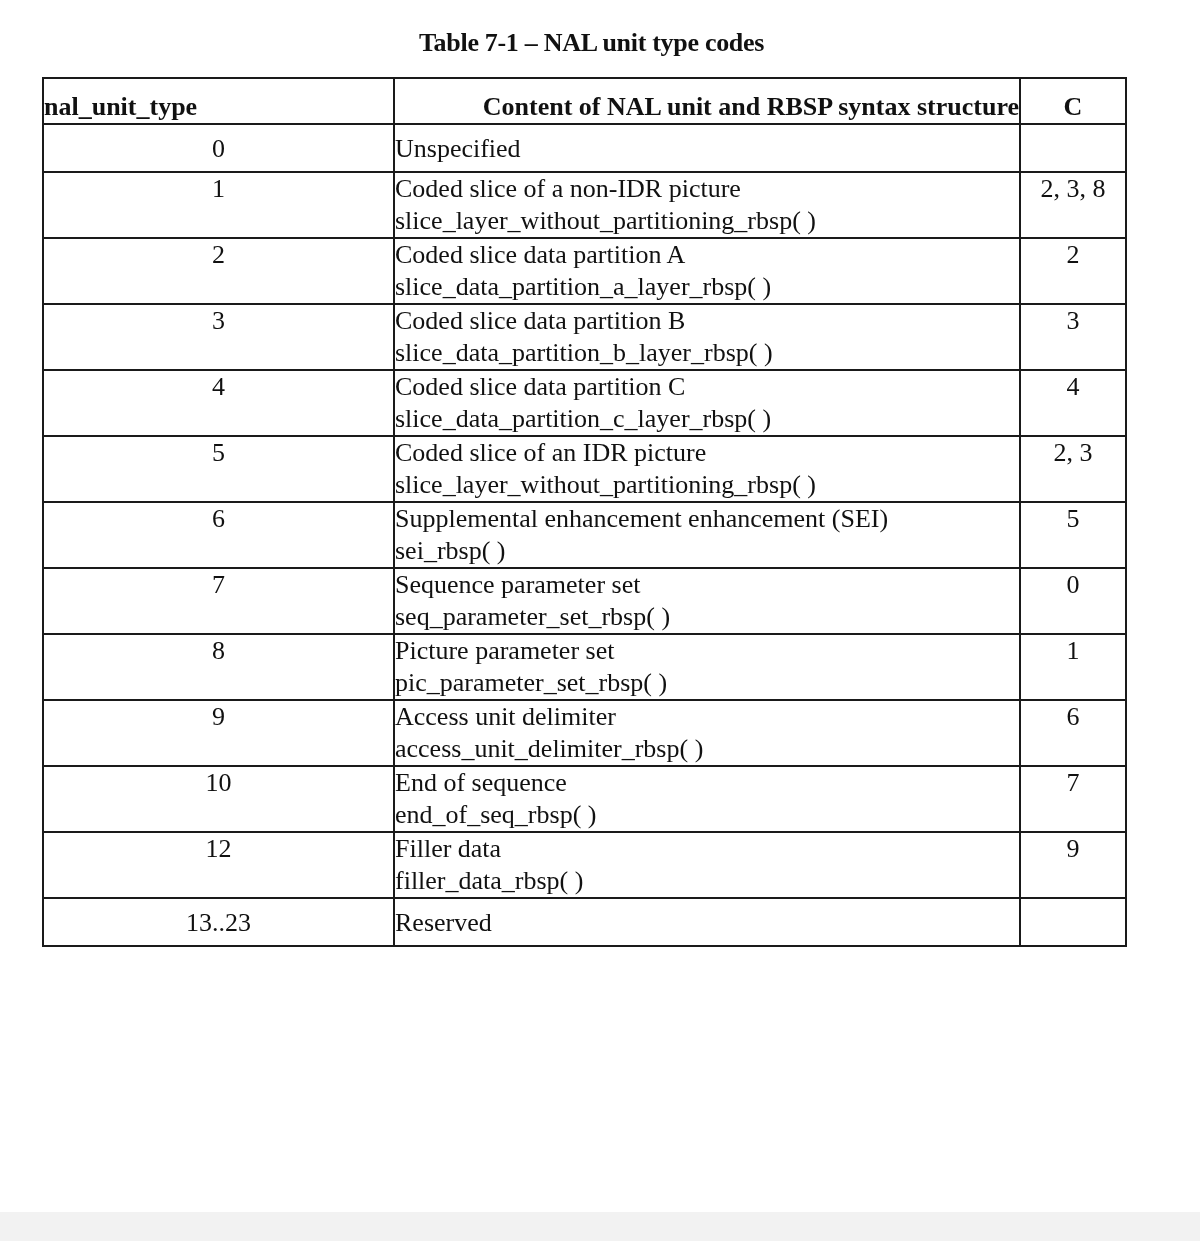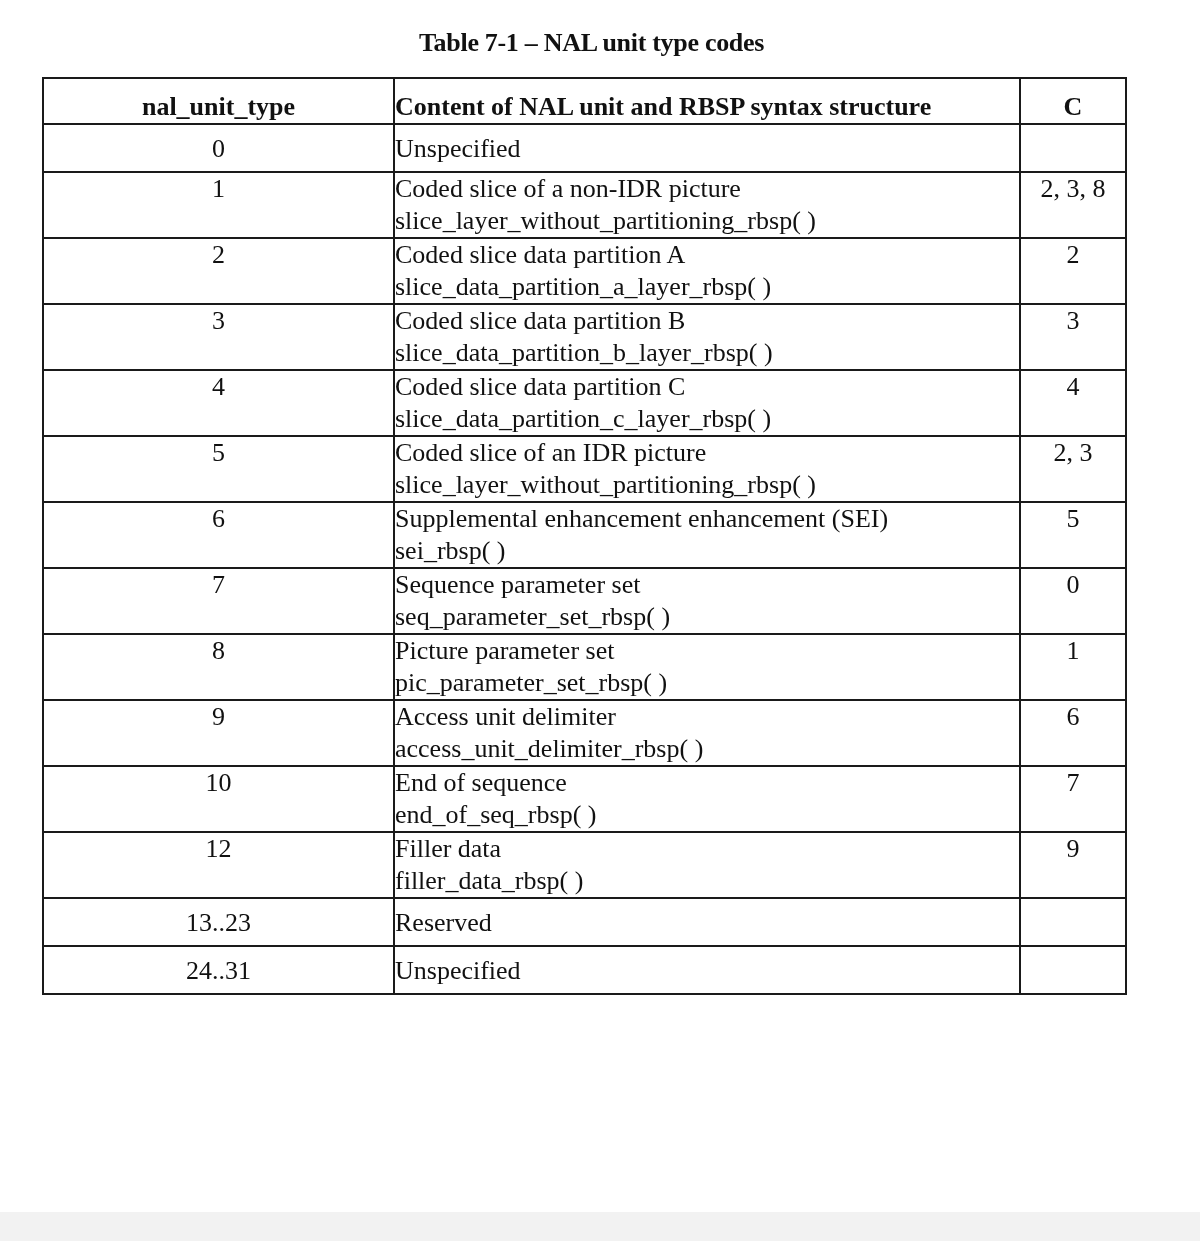--- a/index.html
+++ b/index.html
@@ -18,22 +18,22 @@
     border: 2px solid #1a1a1a;
   }
   table.nal col.c1 { width: 351px; }
   table.nal col.c2 { width: 626px; }
   table.nal col.c3 { width: 106px; }
   table.nal th, table.nal td {
     border: 2px solid #1a1a1a; padding: 0; vertical-align: top;
     font-size: 26px; line-height: 32px;
   }
   table.nal th { height: 44px; font-weight: bold; vertical-align: bottom; padding-bottom: 0px; }
-  th.h-type { text-align: center; margin-left: 14px; }
-  th.h-content { text-align: left; padding-left: 16px; }
+  th.h-type { text-align: left; margin-left: 14px; }
+  th.h-content { text-align: right; padding-left: 16px; }
   th.h-c { text-align: center; }
   td.type { text-align: center; padding-top: 12px; }
   td.content { padding-left: 15px; padding-top: 12px; padding-bottom: 4px; }
   td.cat { text-align: center; padding-top: 12px; }
   tr.single td { height: 30px; padding-top: 8px; padding-bottom: 6px; }
   tr.double td.content { height: 60px; }
   .line { display: block; white-space: nowrap; }
 </style>
 </head>
 <body>
@@ -149,23 +149,16 @@
         </td>
       <td class="cat">9</td>
     </tr>
     <tr class="single">
       <td class="type">13..23</td>
       <td class="content">
           <span class="line">Reserved</span>
         </td>
       <td class="cat"></td>
     </tr>
-    <tr class="single">
-      <td class="type">24..31</td>
-      <td class="content">
-          <span class="line">Unspecified</span>
-        </td>
-      <td class="cat"></td>
-    </tr>
   </tbody>
 </table>
 
 <div class="bottom-band"></div>
 
 </body></html>

